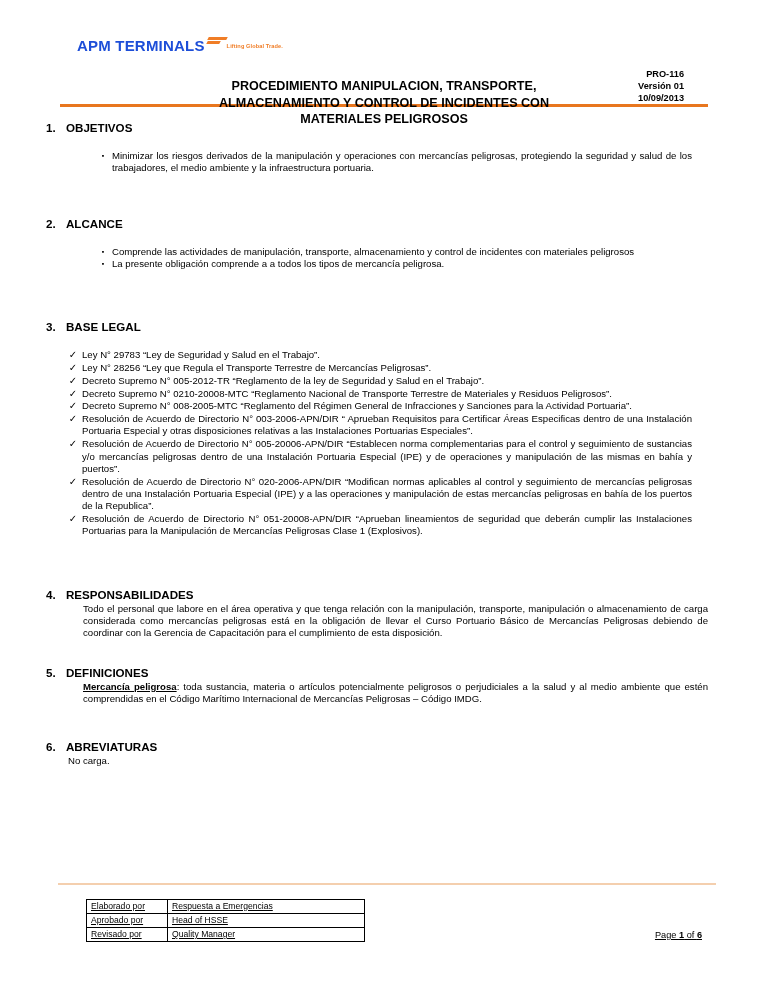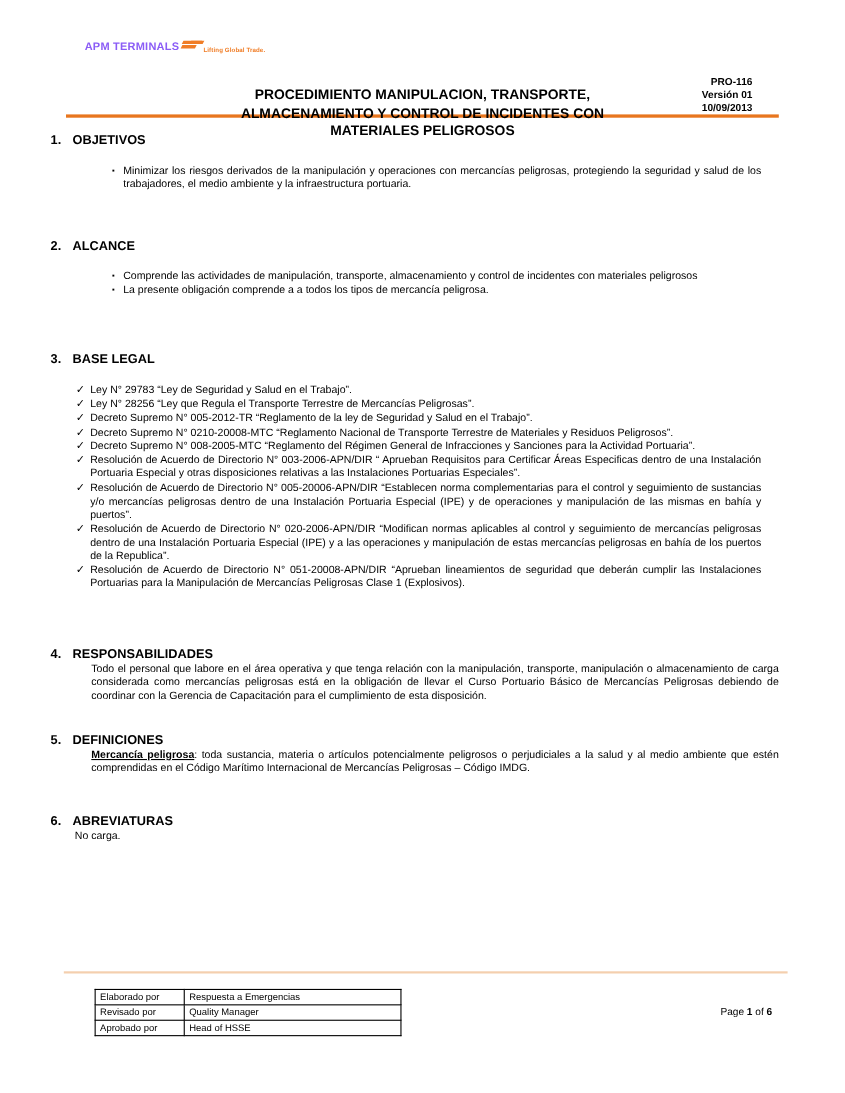--- a/index.html
+++ b/index.html
@@ -33,23 +33,23 @@
   .logo-block {
     position: absolute;
     left: 37px;
     top: 38px;
     display: flex;
     align-items: flex-start;
   }
   .logo-text {
     font-family: "Liberation Sans", sans-serif;
     font-weight: bold;
-    font-size: 10px;
+    font-size: 15px;
     letter-spacing: 0.2px;
-    color: #8b5cf6;
+    color: #1d4ed8;
     line-height: 1;
     white-space: nowrap;
   }
   .logo-mark {
     position: relative;
     width: 64px;
     height: 16px;
     margin-left: 1px;
     margin-top: -2px;
   }
@@ -178,22 +178,23 @@
     bottom: 52px;
     padding: 0 52px 0 58px;
   }
   .rule-light {
     height: 2px;
     background: #F4CFAE;
     margin-bottom: 14px;
   }
   .footer-row {
     display: flex;
-    align-items: center;
+    align-items: flex-end;
     justify-content: space-between;
+    text-decoration: underline;
   }
   table.signoff {
     border-collapse: collapse;
     margin-left: 28px;
     font-size: 8.6px;
   }
   table.signoff td {
     border: 1px solid #000000;
     padding: 0 4px;
     height: 13px;
@@ -359,26 +360,26 @@
   <div class="footer">
     <div class="rule-light"></div>
     <div class="footer-row">
       <table class="signoff">
         <tbody>
           <tr>
             <td class="lbl">Elaborado por</td>
             <td class="val">Respuesta a Emergencias</td>
           </tr>
           <tr>
+            <td class="lbl">Aprobado por</td>
+            <td class="val">Head of HSSE</td>
+          </tr>
+          <tr>
             <td class="lbl">Revisado por</td>
             <td class="val">Quality Manager</td>
-          </tr>
-          <tr>
-            <td class="lbl">Aprobado por</td>
-            <td class="val">Head of HSSE</td>
           </tr>
         </tbody>
       </table>
       <div class="page-num"><span>Page </span><b>1</b><span> of </span><b>6</b></div>
     </div>
   </div>
 
 </div>
 
 </body></html>

